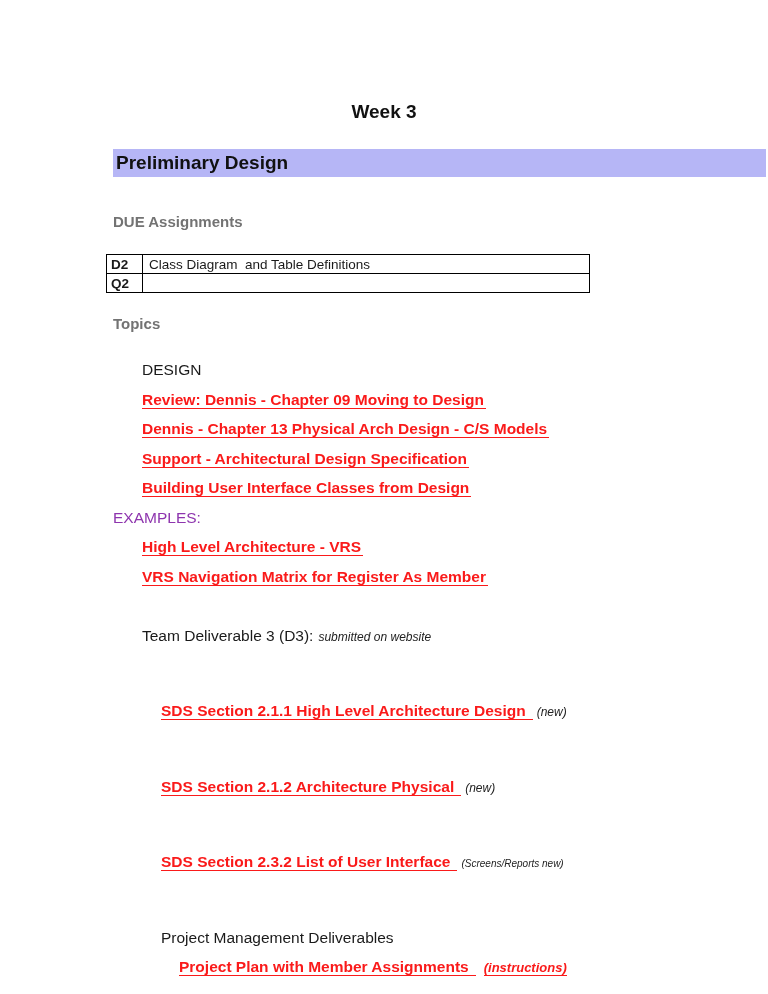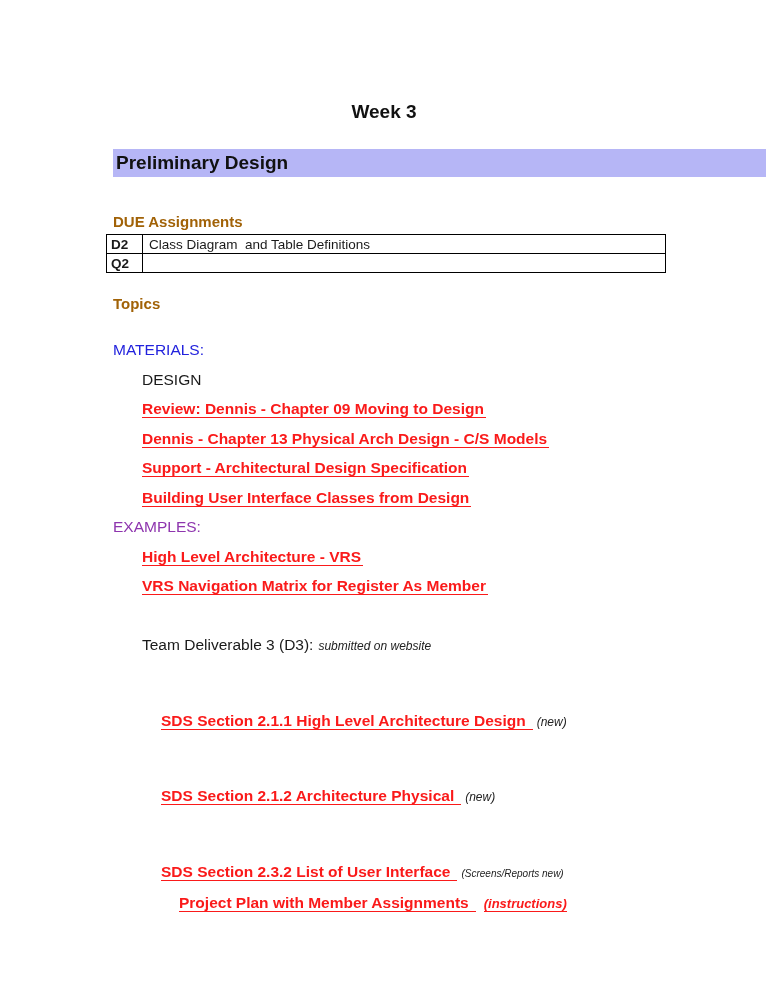--- a/index.html
+++ b/index.html
@@ -12,25 +12,25 @@
   .title {
     padding-top:100px; text-align:center;
     font-size:19px; font-weight:bold; line-height:24px; color:#111;
   }
   .content { padding-left:113px; padding-right:112px; }
   .highlight-heading {
     margin-top:25px; width:653px; height:28px; line-height:28px;
     background:#b6b6f6; font-size:19px; font-weight:bold; color:#111;
     padding-left:3px;
   }
-  .subhead { font-size:15px; font-weight:bold; line-height:19px; color:#a16207; }
+  .subhead { font-size:15px; font-weight:bold; line-height:19px; color:#737373; }
   .due-head { margin-top:35px; }
   .topics-head { margin-top:21px; }
   .due-table {
-    margin-top:3px; margin-left:-7px; width:560px;
+    margin-top:23px; margin-left:-7px; width:484px;
     border-collapse:collapse; table-layout:fixed;
   }
   .due-table td {
     border:1px solid #000; height:19px; font-size:13.5px; line-height:17px;
     vertical-align:middle; white-space:pre-wrap; overflow:hidden;
   }
   .due-table td.code { width:36px; font-weight:bold; padding-left:4px; }
   .due-table td.desc { padding-left:6px; }
   .lines { margin-top:22px; font-size:15.5px; }
   .line { line-height:29.5px; white-space:nowrap; }
@@ -79,21 +79,20 @@
         <td class="code">Q2</td>
         <td class="desc"></td>
       </tr>
     </tbody>
       </table>
 
     <div class="subhead topics-head">Topics</div>
 
     <div class="lines">
 
-      <div class="line materials-label">MATERIALS:</div>
 
       <div class="line indent1 plain">DESIGN</div>
 
       <div class="line indent1">
         <a class="rlink">Review: Dennis - Chapter 09 Moving to Design</a>
       </div>
       <div class="line indent1">
         <a class="rlink">Dennis - Chapter 13 Physical Arch Design - C/S Models</a>
       </div>
       <div class="line indent1">
@@ -122,20 +121,21 @@
       <div class="line indent2">
         <a class="rlink pad">SDS Section 2.1.1 High Level Architecture Design</a><span class="note">(new)</span>
       </div>
       <div class="line indent2">
         <a class="rlink pad">SDS Section 2.1.2 Architecture Physical</a><span class="note">(new)</span>
       </div>
       <div class="line indent2">
         <a class="rlink pad">SDS Section 2.3.2 List of User Interface</a><span class="note tiny">(Screens/Reports new)</span>
       </div>
 
+      <div class="line indent2 plain">Project Management Deliverables</div>
 
       <div class="line indent3">
         <a class="rlink pad">Project Plan with Member Assignments</a><a class="instr">(instructions)</a>
       </div>
 
     </div>
   </div>
 </div>
 
 </body></html>

